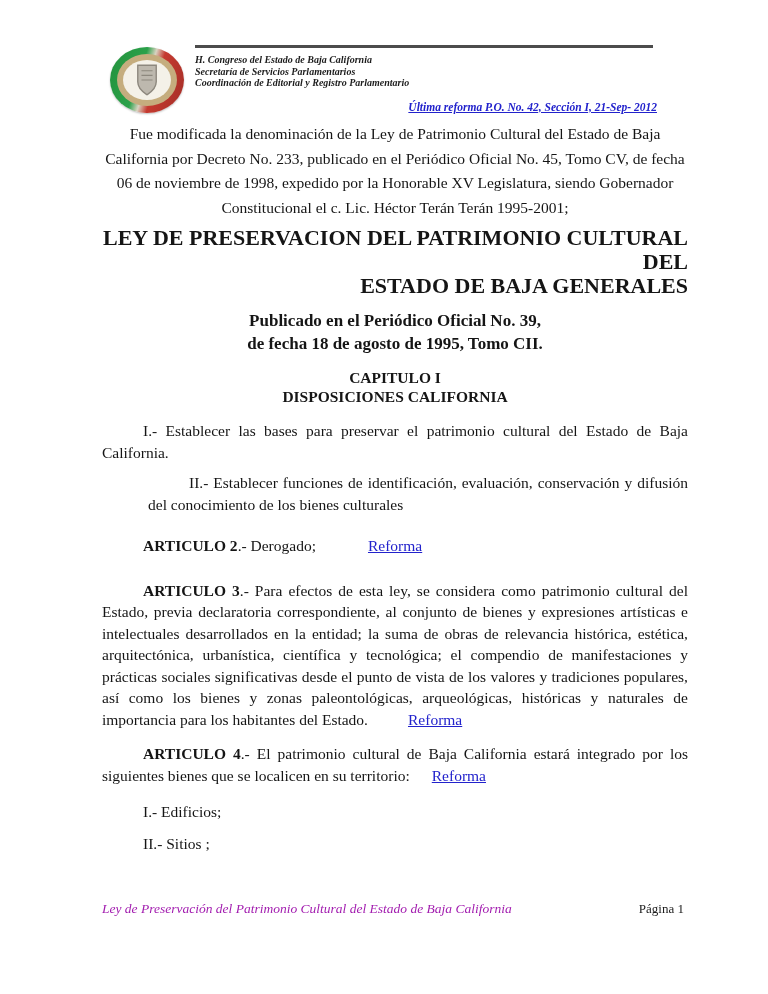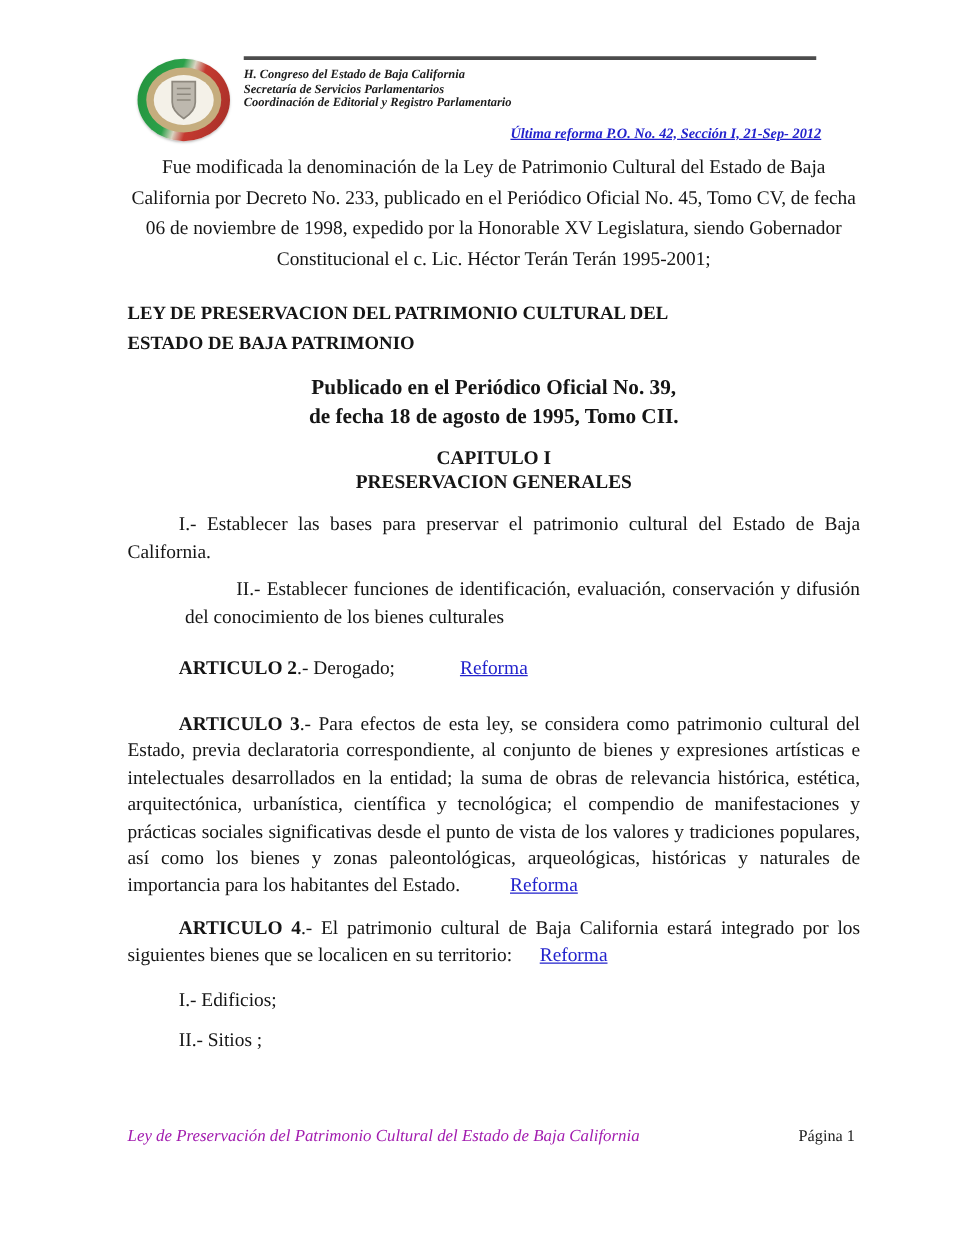--- a/index.html
+++ b/index.html
@@ -28,21 +28,21 @@
   }
   .header-text { margin-left: 85px; }
   .header-rule { height: 3px; background: #4c4c4c; width: 458px; margin-bottom: 6px; }
   .org-line { font-size: 10px; line-height: 11.5px; font-weight: bold; font-style: italic; color: #1c1c1c; }
   .reform-row { width: 462px; text-align: right; margin-top: 8px; }
   .reform-link { font-size: 11.5px; font-weight: bold; font-style: italic; color: #2222cc; text-decoration: underline; cursor: pointer; margin-left: 28px; }
 
   
   .content { position: absolute; left: 102px; top: 122px; width: 586px; }
   .intro { margin: 0; text-align: center; font-size: 15.5px; line-height: 24.5px; }
-  .law-title { margin: 19px 0 0 0; text-align: left; font-weight: bold; font-size: 15px; line-height: 24px; }
+  .law-title { margin: 6px 0 0 0; text-align: right; font-weight: bold; font-size: 22px; line-height: 24px; }
   .pub { margin: 11px 0 0 0; text-align: center; font-weight: bold; font-size: 17px; line-height: 23px; }
   .chapter { margin: 13px 0 0 0; text-align: center; font-weight: bold; font-size: 15.5px; line-height: 19px; }
   .para { margin: 0; font-size: 15.5px; line-height: 21.5px; text-align: justify; text-indent: 41px; }
   .m-art1 { margin-top: 13px; }
   .m-frac { margin-top: 14px; }
   .m-frac2 { margin-top: 9px; margin-left: 46px; }
   .m-art2 { margin-top: 20px; }
   .m-art3 { margin-top: 23px; }
   .m-art4 { margin-top: 13px; }
   .m-ed { margin-top: 15px; }
@@ -84,31 +84,31 @@
       <a href="#" class="reform-link">Última reforma P.O. No. 42, Sección I,  21-Sep- 2012</a>
     </div>
   </div>
 </div>
 
 <div class="content">
   <p class="intro">Fue modificada la denominación de la Ley de Patrimonio Cultural del Estado de Baja California por Decreto No. 233, publicado en el Periódico Oficial No. 45, Tomo CV, de fecha 06 de noviembre de 1998, expedido por la Honorable XV Legislatura, siendo Gobernador Constitucional el c. Lic. Héctor Terán Terán 1995-2001;</p>
 
   <h1 class="law-title">
     <span>LEY DE PRESERVACION DEL PATRIMONIO CULTURAL DEL</span><br>
-    <span>ESTADO DE BAJA PATRIMONIO</span>
+    <span>ESTADO DE BAJA GENERALES</span>
   </h1>
 
   <p class="pub">
     <span>Publicado en el Periódico Oficial No. 39,</span><br>
     <span>de fecha 18 de agosto de 1995, Tomo CII.</span>
   </p>
 
   <p class="chapter">
     <span>CAPITULO I</span><br>
-    <span>PRESERVACION GENERALES</span>
+    <span>DISPOSICIONES CALIFORNIA</span>
   </p>
 
 
   <p class="para m-frac">I.- Establecer las bases para preservar el patrimonio cultural del Estado de Baja California.</p>
 
   <p class="para m-frac2">II.- Establecer funciones de identificación, evaluación, conservación y difusión del conocimiento de los bienes culturales</p>
 
   <p class="para m-art2"><b>ARTICULO 2</b><span>.- Derogado;</span><a href="#" class="reforma gap-lg">Reforma</a></p>
 
   <p class="para m-art3"><b>ARTICULO 3</b><span>.- Para efectos de esta ley, se considera como patrimonio cultural del Estado, previa declaratoria correspondiente, al conjunto de bienes y expresiones artísticas e intelectuales desarrollados en la entidad; la suma de obras de relevancia histórica, estética, arquitectónica, urbanística, científica y tecnológica; el compendio de manifestaciones y prácticas sociales significativas desde el punto de vista de los valores y tradiciones populares, así como los bienes y zonas paleontológicas, arqueológicas, históricas y naturales de importancia para los habitantes del Estado.</span><a href="#" class="reforma gap-md">Reforma</a></p>

